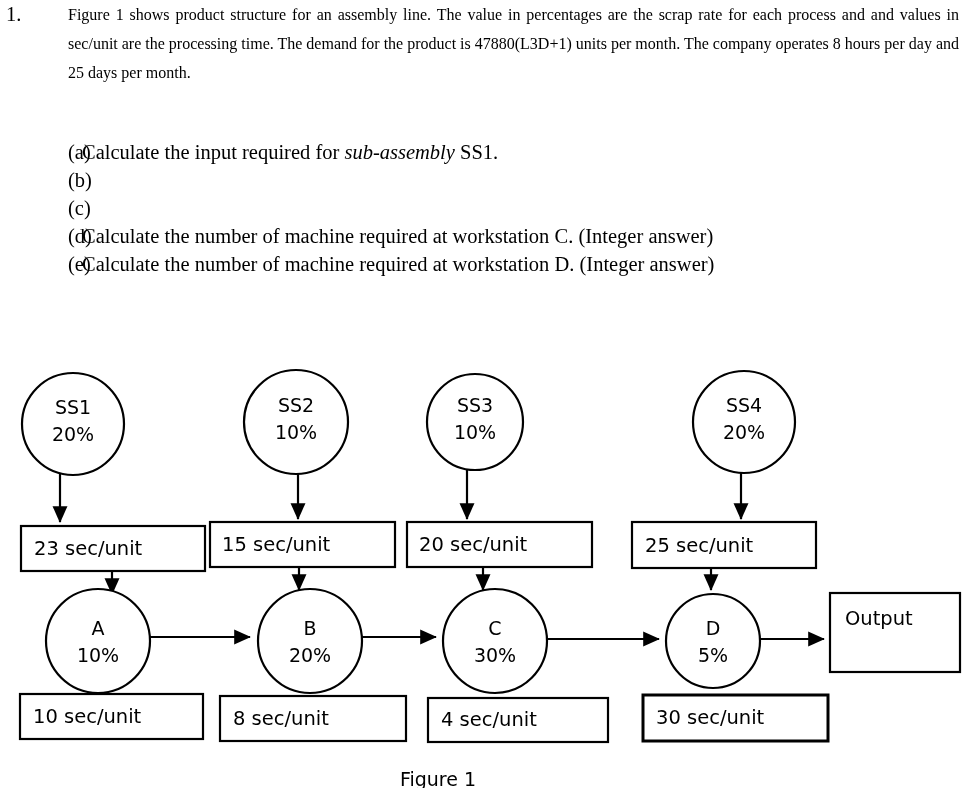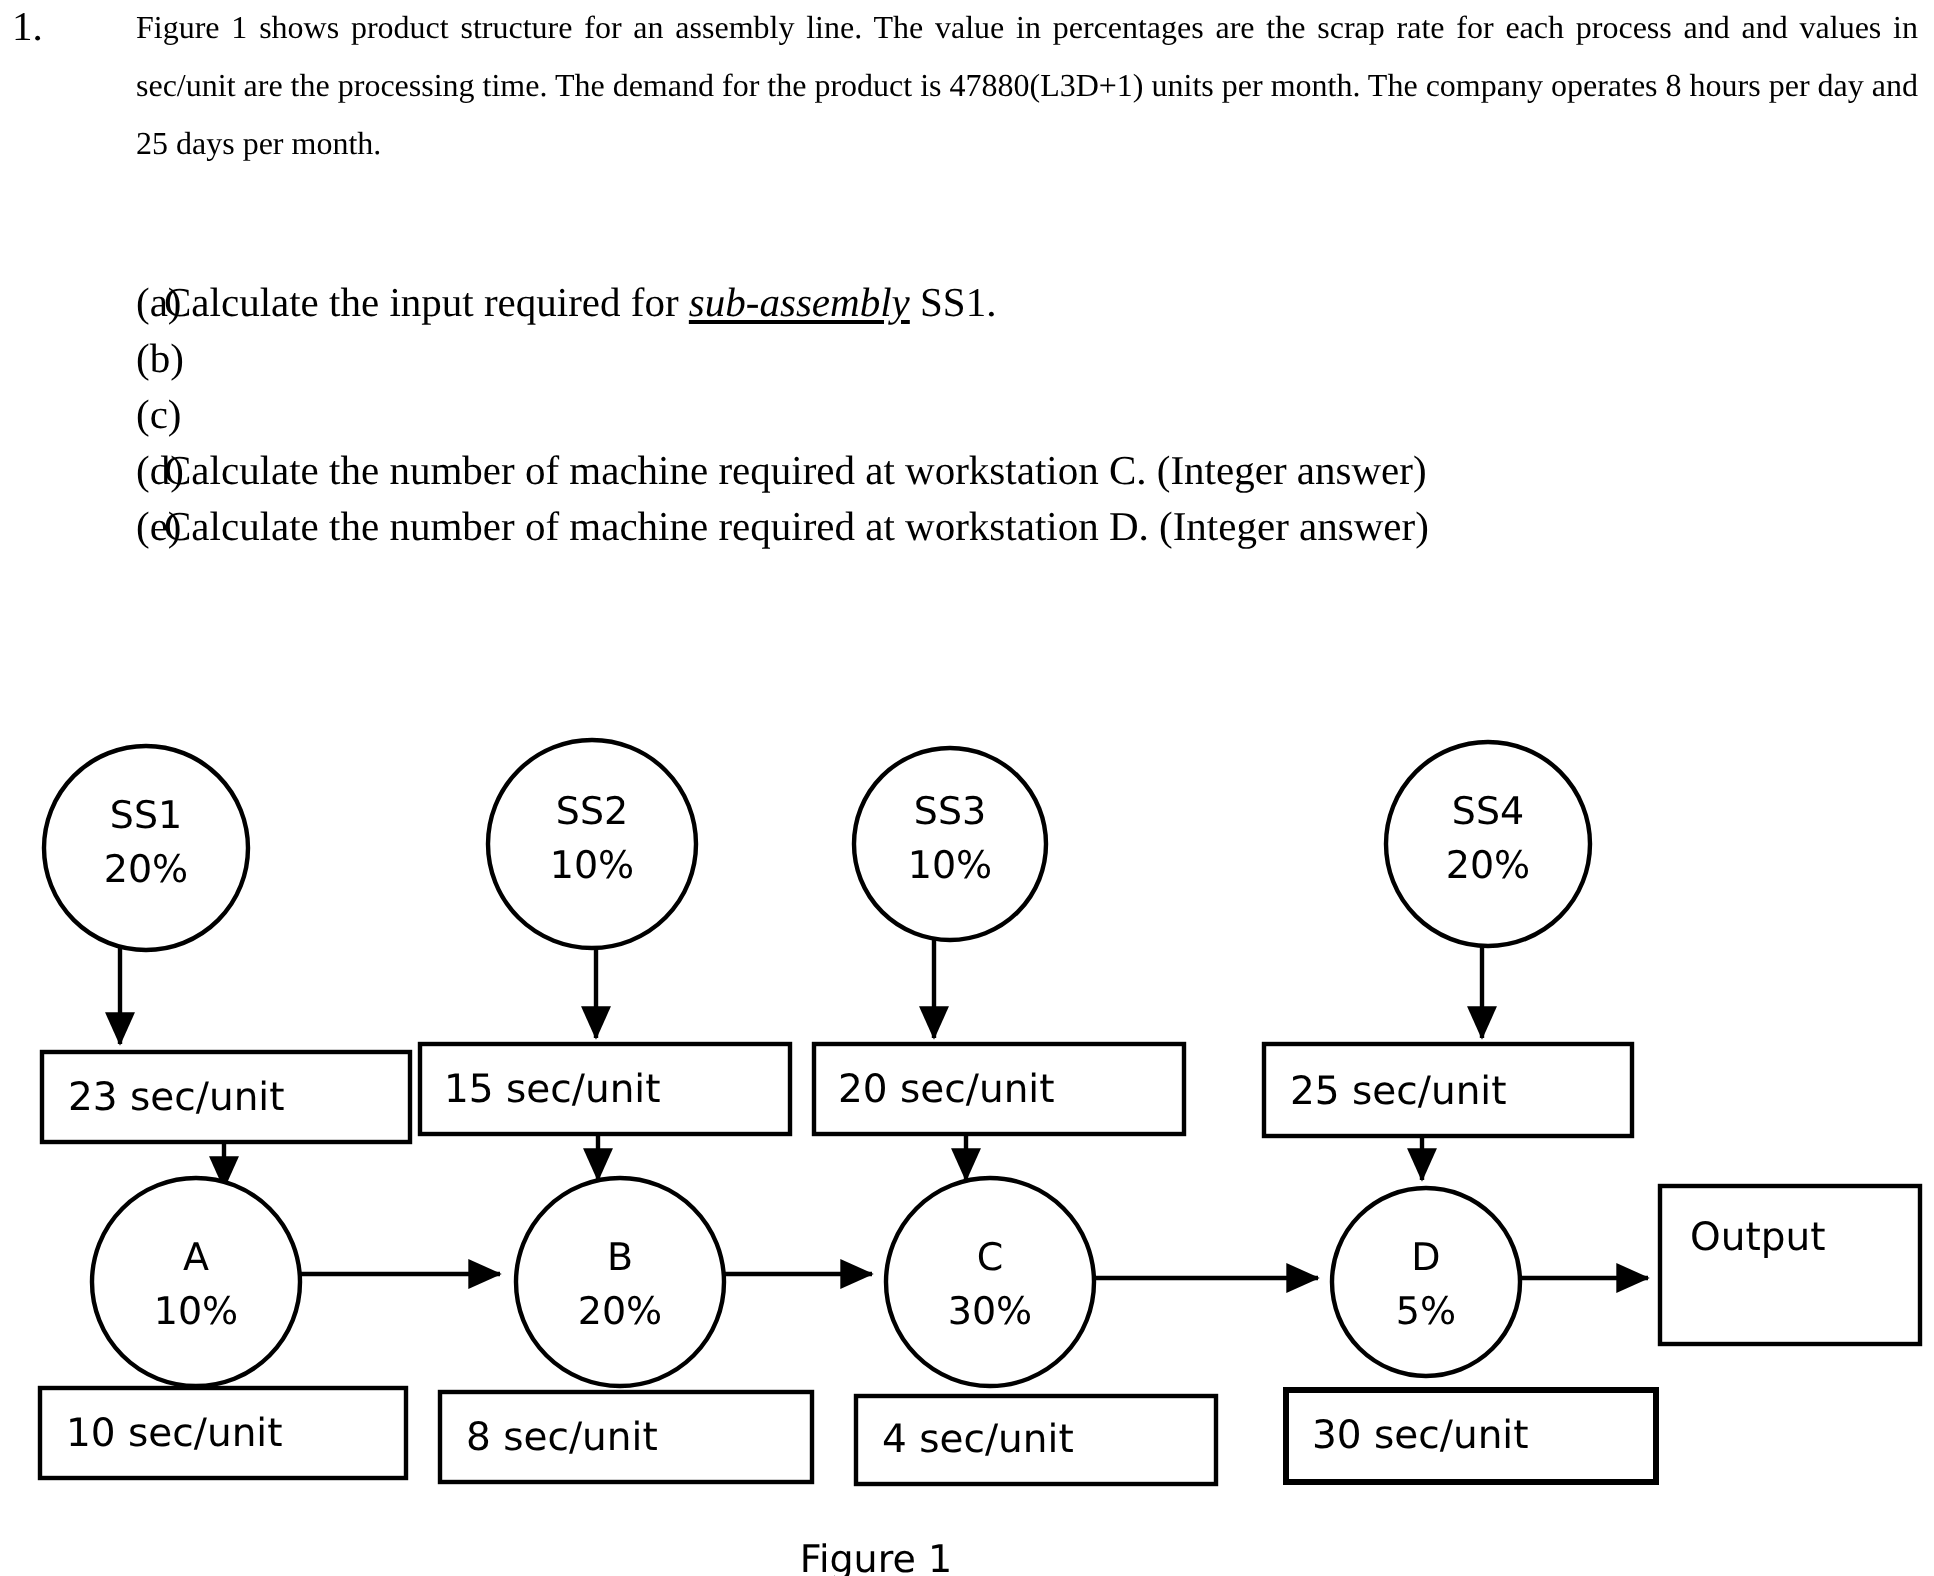--- a/index.html
+++ b/index.html
@@ -64,21 +64,20 @@
     padding-left: 68px;
     box-sizing: border-box;
     font-size: 20.5px;
   }
   .subq-text {
     font-size: 20.5px;
     white-space: nowrap;
   }
   .subq-text em {
     font-style: italic;
-    text-decoration: underline;
   }
 
   
   .diagram {
     position: absolute;
     left: 0;
     top: 356px;
     width: 967px;
     height: 448px;
   }

